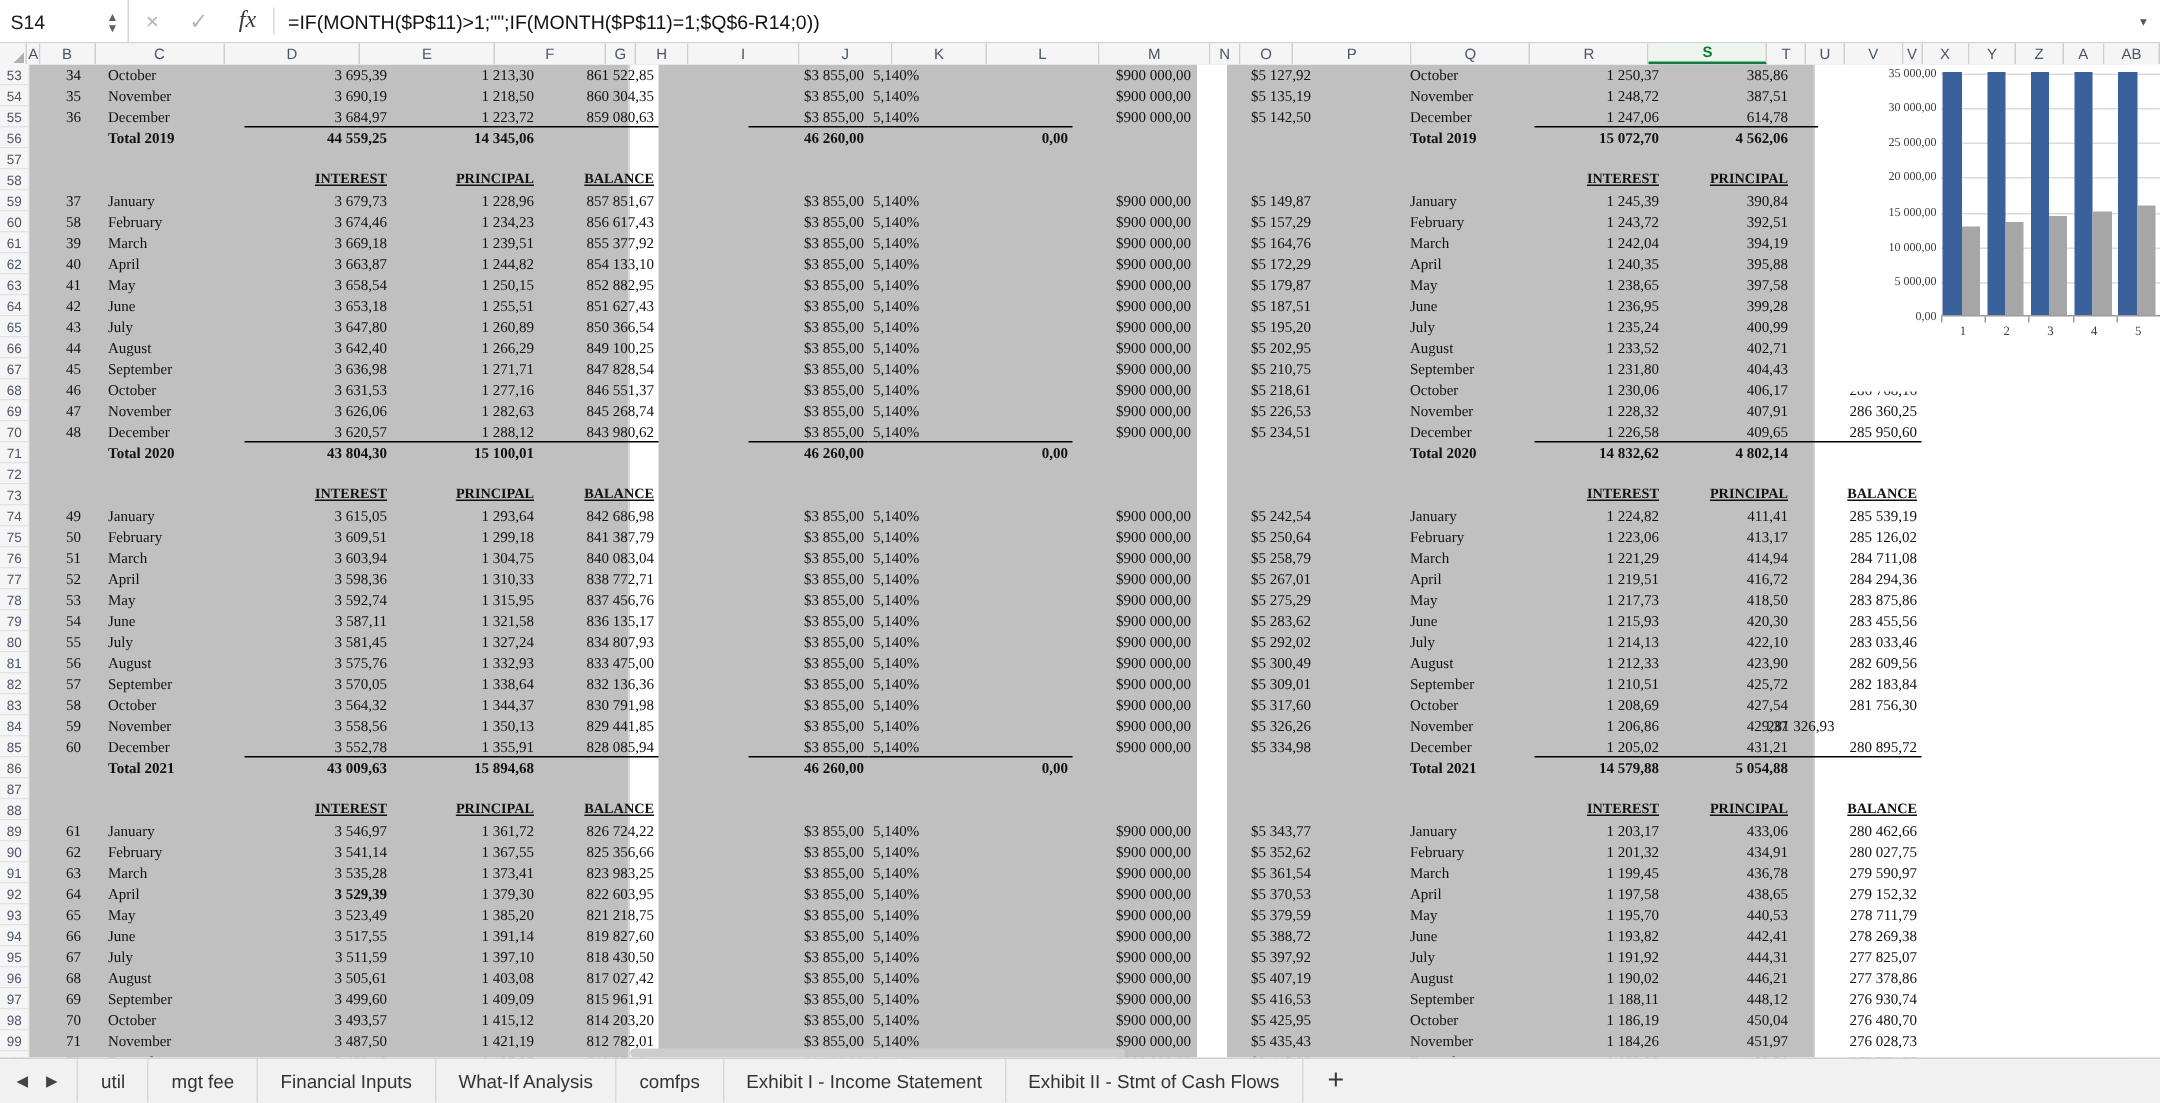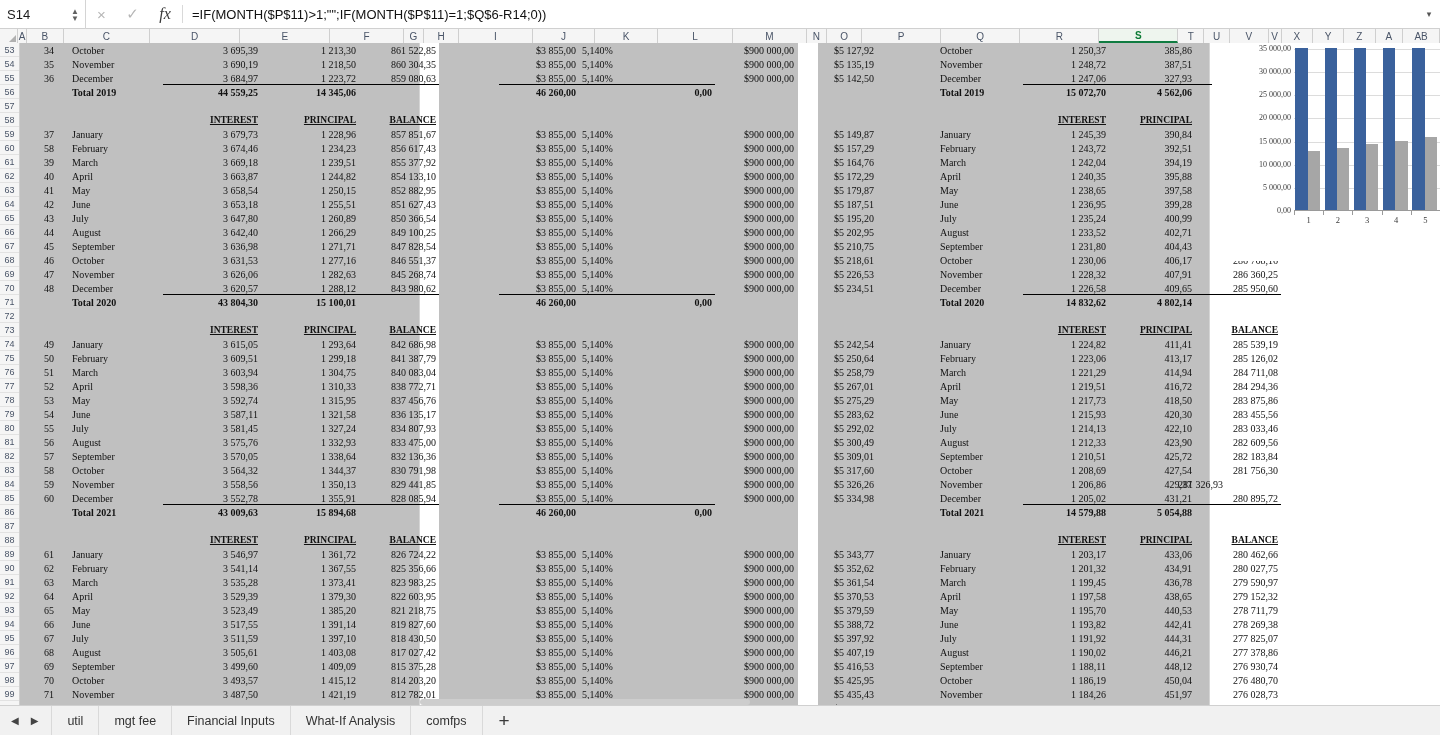--- a/index.html
+++ b/index.html
@@ -375,21 +375,21 @@
       <div class="cell left" style="top: 28px; left: 49px; width: 94px;">December</div>
       <div class="cell right" style="top: 28px; left: 143px; width: 98px;">3 684,97</div>
       <div class="cell right" style="top: 28px; left: 241px; width: 98px;">1 223,72</div>
       <div class="cell right" style="top: 28px; left: 339px; width: 80px;">859 080,63</div>
       <div class="cell right" style="top: 28px; left: 479px; width: 80px;">$3 855,00</div>
       <div class="cell left" style="top: 28px; left: 559px; width: 68px;">5,140%</div>
       <div class="cell right" style="top: 28px; left: 695px; width: 82px;">$900 000,00</div>
       <div class="cell right" style="top: 28px; left: 777px; width: 80px;">$5 142,50</div>
       <div class="cell left" style="top: 28px; left: 917px; width: 86px;">December</div>
       <div class="cell right" style="top: 28px; left: 1003px; width: 86px;">1 247,06</div>
-      <div class="cell right" style="top: 28px; left: 1089px; width: 86px;">327,93</div>
+      <div class="cell right" style="top: 28px; left: 1089px; width: 86px;">614,78</div>
       <div class="cell right" style="top: 28px; left: 1175px; width: 86px;">290 752,74</div>
       <div style="position: absolute; top: 41px; left: 143px; width: 276px; height: 1px; background: rgb(0, 0, 0);"></div>
       <div style="position: absolute; top: 41px; left: 479px; width: 80px; height: 1px; background: rgb(0, 0, 0);"></div>
       <div style="position: absolute; top: 41px; left: 559px; width: 136px; height: 1px; background: rgb(0, 0, 0);"></div>
       <div style="position: absolute; top: 41px; left: 1003px; width: 258px; height: 1px; background: rgb(0, 0, 0);"></div>
       <div class="cell left bold" style="top: 42px; left: 49px; width: 94px;">Total 2019</div>
       <div class="cell right bold" style="top: 42px; left: 143px; width: 98px;">44 559,25</div>
       <div class="cell right bold" style="top: 42px; left: 241px; width: 98px;">14 345,06</div>
       <div class="cell right bold" style="top: 42px; left: 479px; width: 80px;">46 260,00</div>
       <div class="cell right bold" style="top: 42px; left: 627px; width: 68px;">0,00</div>
@@ -784,21 +784,21 @@
       <div class="cell right" style="top: 532px; left: 479px; width: 80px;">$3 855,00</div>
       <div class="cell left" style="top: 532px; left: 559px; width: 68px;">5,140%</div>
       <div class="cell right" style="top: 532px; left: 695px; width: 82px;">$900 000,00</div>
       <div class="cell right" style="top: 532px; left: 777px; width: 80px;">$5 361,54</div>
       <div class="cell left" style="top: 532px; left: 917px; width: 86px;">March</div>
       <div class="cell right" style="top: 532px; left: 1003px; width: 86px;">1 199,45</div>
       <div class="cell right" style="top: 532px; left: 1089px; width: 86px;">436,78</div>
       <div class="cell right" style="top: 532px; left: 1175px; width: 86px;">279 590,97</div>
       <div class="cell center" style="top: 546px; left: 9px; width: 40px;">64</div>
       <div class="cell left" style="top: 546px; left: 49px; width: 94px;">April</div>
-      <div class="cell right" style="top: 546px; left: 143px; width: 98px;">3 529,39</div>
+      <div class="cell right" style="top: 546px; left: 143px; width: 98px; font-weight: bold;">3 529,39</div>
       <div class="cell right" style="top: 546px; left: 241px; width: 98px;">1 379,30</div>
       <div class="cell right" style="top: 546px; left: 339px; width: 80px;">822 603,95</div>
       <div class="cell right" style="top: 546px; left: 479px; width: 80px;">$3 855,00</div>
       <div class="cell left" style="top: 546px; left: 559px; width: 68px;">5,140%</div>
       <div class="cell right" style="top: 546px; left: 695px; width: 82px;">$900 000,00</div>
       <div class="cell right" style="top: 546px; left: 777px; width: 80px;">$5 370,53</div>
       <div class="cell left" style="top: 546px; left: 917px; width: 86px;">April</div>
       <div class="cell right" style="top: 546px; left: 1003px; width: 86px;">1 197,58</div>
       <div class="cell right" style="top: 546px; left: 1089px; width: 86px;">438,65</div>
       <div class="cell right" style="top: 546px; left: 1175px; width: 86px;">279 152,32</div>
@@ -851,21 +851,21 @@
       <div class="cell right" style="top: 602px; left: 695px; width: 82px;">$900 000,00</div>
       <div class="cell right" style="top: 602px; left: 777px; width: 80px;">$5 407,19</div>
       <div class="cell left" style="top: 602px; left: 917px; width: 86px;">August</div>
       <div class="cell right" style="top: 602px; left: 1003px; width: 86px;">1 190,02</div>
       <div class="cell right" style="top: 602px; left: 1089px; width: 86px;">446,21</div>
       <div class="cell right" style="top: 602px; left: 1175px; width: 86px;">277 378,86</div>
       <div class="cell center" style="top: 616px; left: 9px; width: 40px;">69</div>
       <div class="cell left" style="top: 616px; left: 49px; width: 94px;">September</div>
       <div class="cell right" style="top: 616px; left: 143px; width: 98px;">3 499,60</div>
       <div class="cell right" style="top: 616px; left: 241px; width: 98px;">1 409,09</div>
-      <div class="cell right" style="top: 616px; left: 339px; width: 80px;">815 375,28</div>
+      <div class="cell right" style="top: 616px; left: 339px; width: 80px;">815 961,91</div>
       <div class="cell right" style="top: 616px; left: 479px; width: 80px;">$3 855,00</div>
       <div class="cell left" style="top: 616px; left: 559px; width: 68px;">5,140%</div>
       <div class="cell right" style="top: 616px; left: 695px; width: 82px;">$900 000,00</div>
       <div class="cell right" style="top: 616px; left: 777px; width: 80px;">$5 416,53</div>
       <div class="cell left" style="top: 616px; left: 917px; width: 86px;">September</div>
       <div class="cell right" style="top: 616px; left: 1003px; width: 86px;">1 188,11</div>
       <div class="cell right" style="top: 616px; left: 1089px; width: 86px;">448,12</div>
       <div class="cell right" style="top: 616px; left: 1175px; width: 86px;">276 930,74</div>
       <div class="cell center" style="top: 630px; left: 9px; width: 40px;">70</div>
       <div class="cell left" style="top: 630px; left: 49px; width: 94px;">October</div>
@@ -956,15 +956,17 @@
   <div id="tab-nav">
     <span class="nav-arrow">◀</span>
     <span class="nav-arrow">▶</span>
   </div>
   <div id="tab-list">
       <div class="tab">util</div>
       <div class="tab">mgt fee</div>
       <div class="tab">Financial Inputs</div>
       <div class="tab">What-If Analysis</div>
       <div class="tab">comfps</div>
+      <div class="tab">Exhibit I - Income Statement</div>
+      <div class="tab">Exhibit II - Stmt of Cash Flows</div>
     </div>
   <div id="tab-add">+</div>
 </div>
 
 </body></html>

